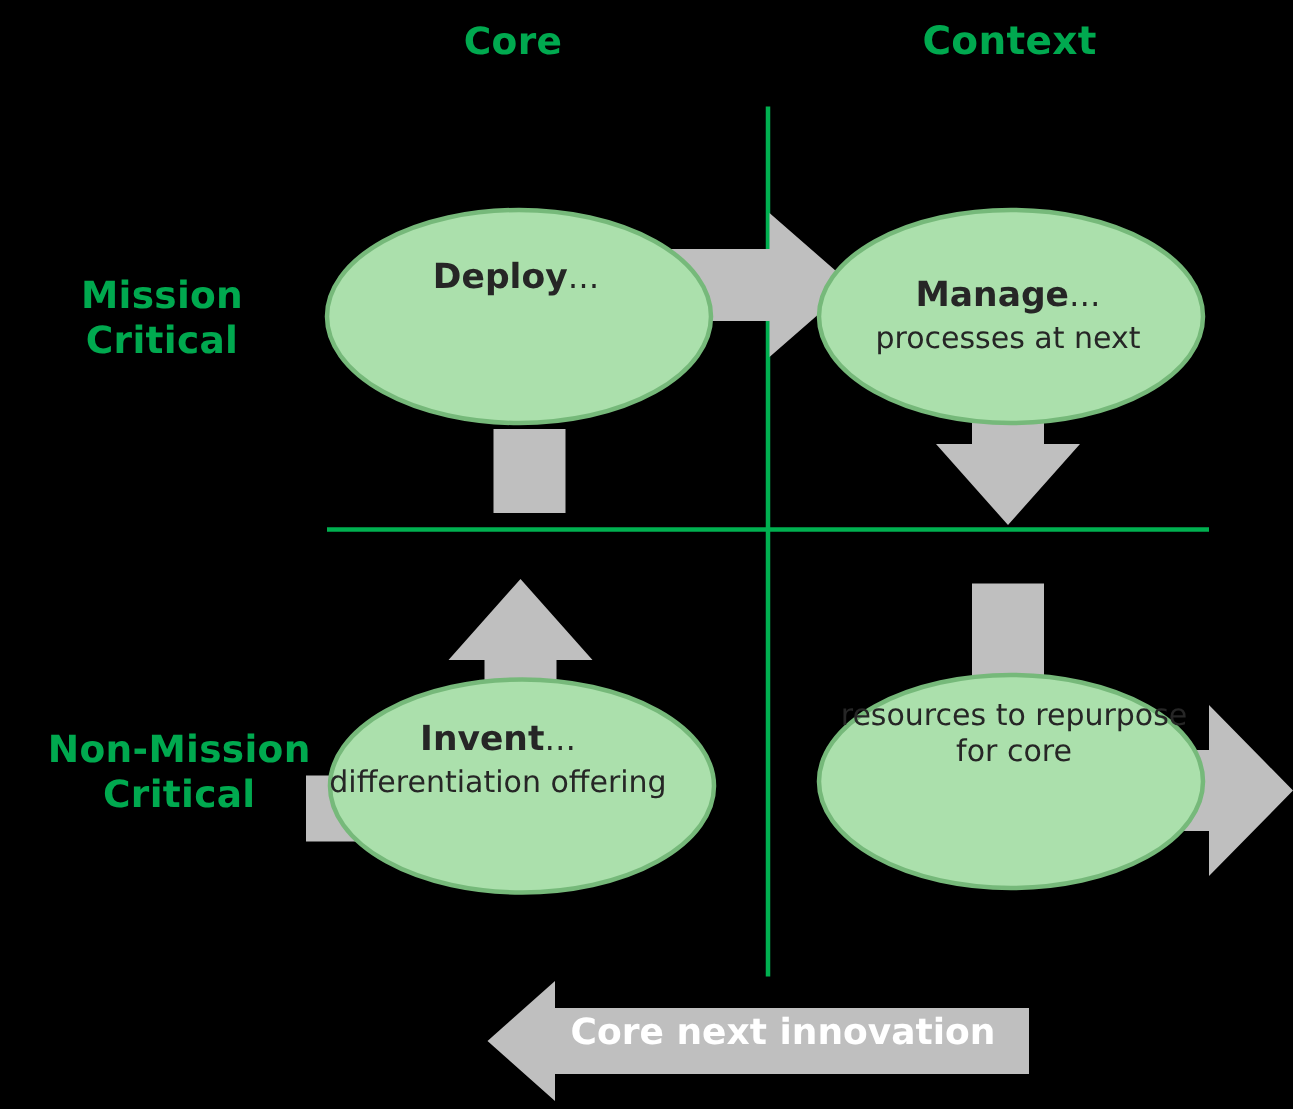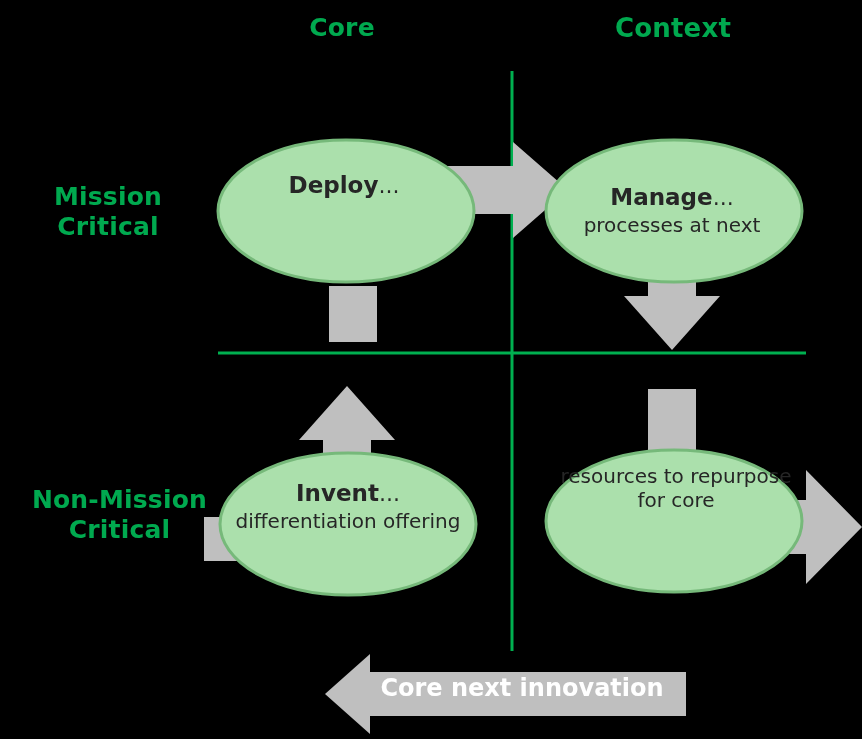--- a/index.html
+++ b/index.html
@@ -82,21 +82,21 @@
     font-size: 21px;
   }
   .node-body {
     font-size: 20px;
     font-weight: normal;
     display: block;
   }
 
   #text-deploy  { left: 228px; top: 172px; width: 232px; }
   #text-manage  { left: 556px; top: 184px; width: 232px; }
-  #text-invent  { left: 232px; top: 480px; width: 232px; }
+  #text-invent  { left: 216px; top: 480px; width: 232px; }
   #text-extract { left: 560px; top: 464px; width: 232px; }
 
   
   #fund-caption {
     position: absolute;
     left: 352px;
     top: 675px;
     width: 340px;
     text-align: center;
     color: #ffffff;

